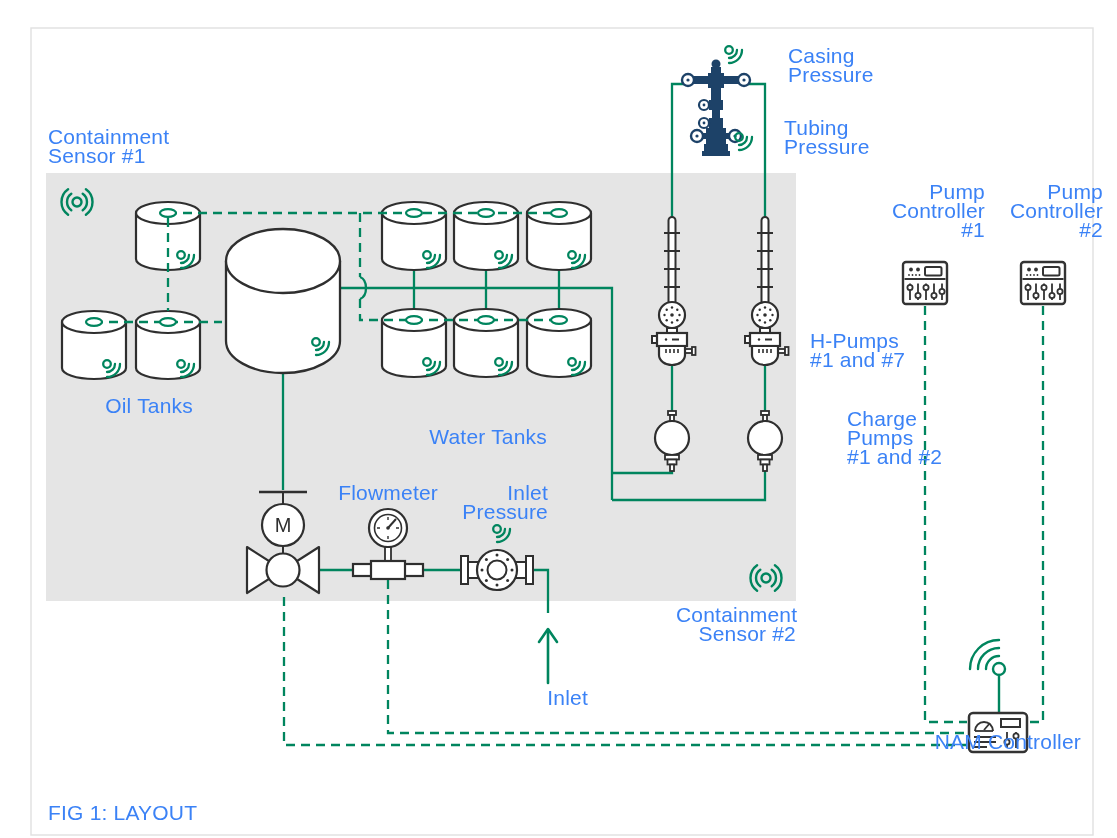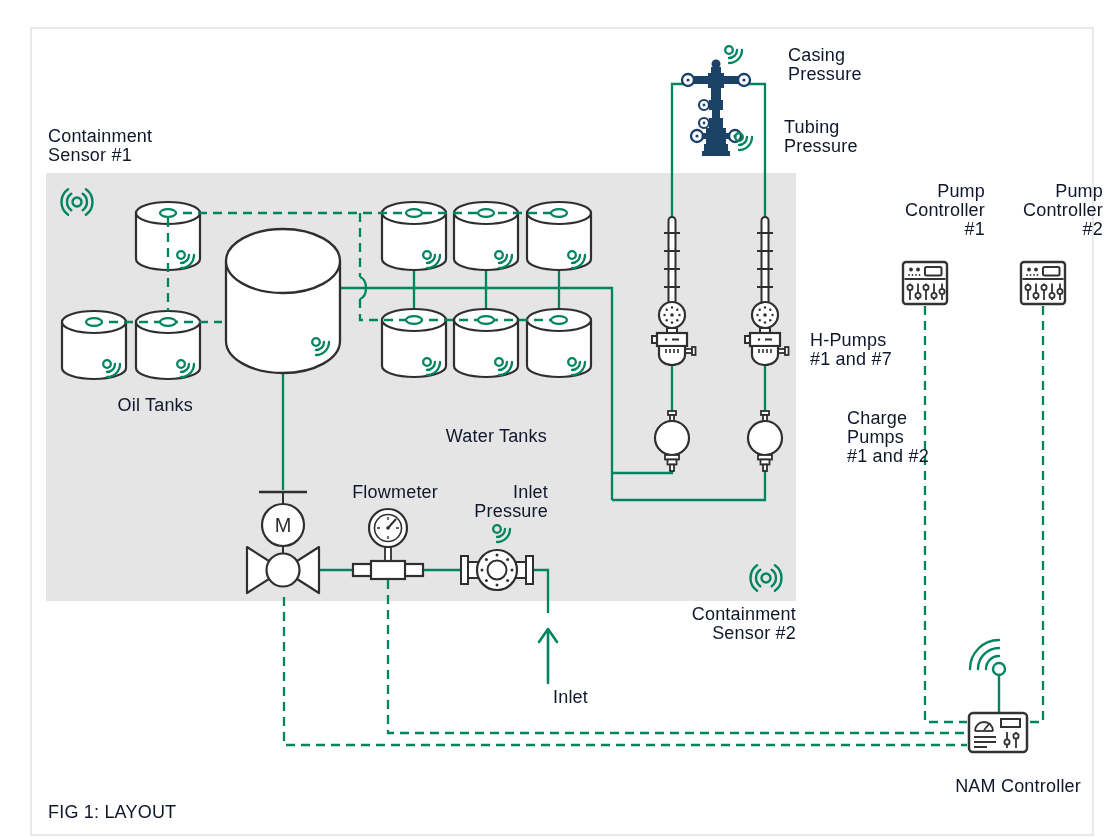--- a/index.html
+++ b/index.html
@@ -1,19 +1,19 @@
 <!DOCTYPE html>
 <html><head>
 <meta charset="utf-8">
 <style>
   html,body{margin:0;padding:0;background:#ffffff;}
   .stage{position:relative;width:1117px;height:838px;background:#ffffff;
          font-family:"Liberation Sans", sans-serif;overflow:hidden;}
   .stage svg{position:absolute;left:0;top:0;}
-  .label{position:absolute;color:#0f172a;font-size:18px;line-height:19px;
+  .label{position:absolute;color:#3b82f6;font-size:21px;line-height:19px;
          white-space:pre-line;letter-spacing:.2px;}
   .c{text-align:right;}
   .r{text-align:right;}
 </style>
 </head>
 <body>
 
 <div class="stage">
 
 <svg width="1117" height="838" viewBox="0 0 1117 838">
@@ -330,16 +330,16 @@
 #1 and #7</div>
 <div class="label" style="left:812px;top:409px;margin-left:35px;">Charge
 Pumps
 #1 and #2</div>
 <div class="label c" style="left:73px;top:396px;width:120px;">Oil Tanks</div>
 <div class="label c" style="left:427px;top:395px;width:120px;margin-top:32px;">Water Tanks</div>
 <div class="label c" style="left:338px;top:483px;width:100px;">Flowmeter</div>
 <div class="label c" style="left:448px;top:483px;width:100px;">Inlet
 Pressure</div>
 <div class="label c" style="left:508px;top:688px;width:80px;">Inlet</div>
-<div class="label c" style="left:921px;top:777px;width:160px;">NAM Controller</div>
+<div class="label c" style="left:921px;top:732px;width:160px;">NAM Controller</div>
 <div class="label" style="left:48px;top:803px;">FIG 1: LAYOUT</div>
 
 </div>
 
 </body></html>

